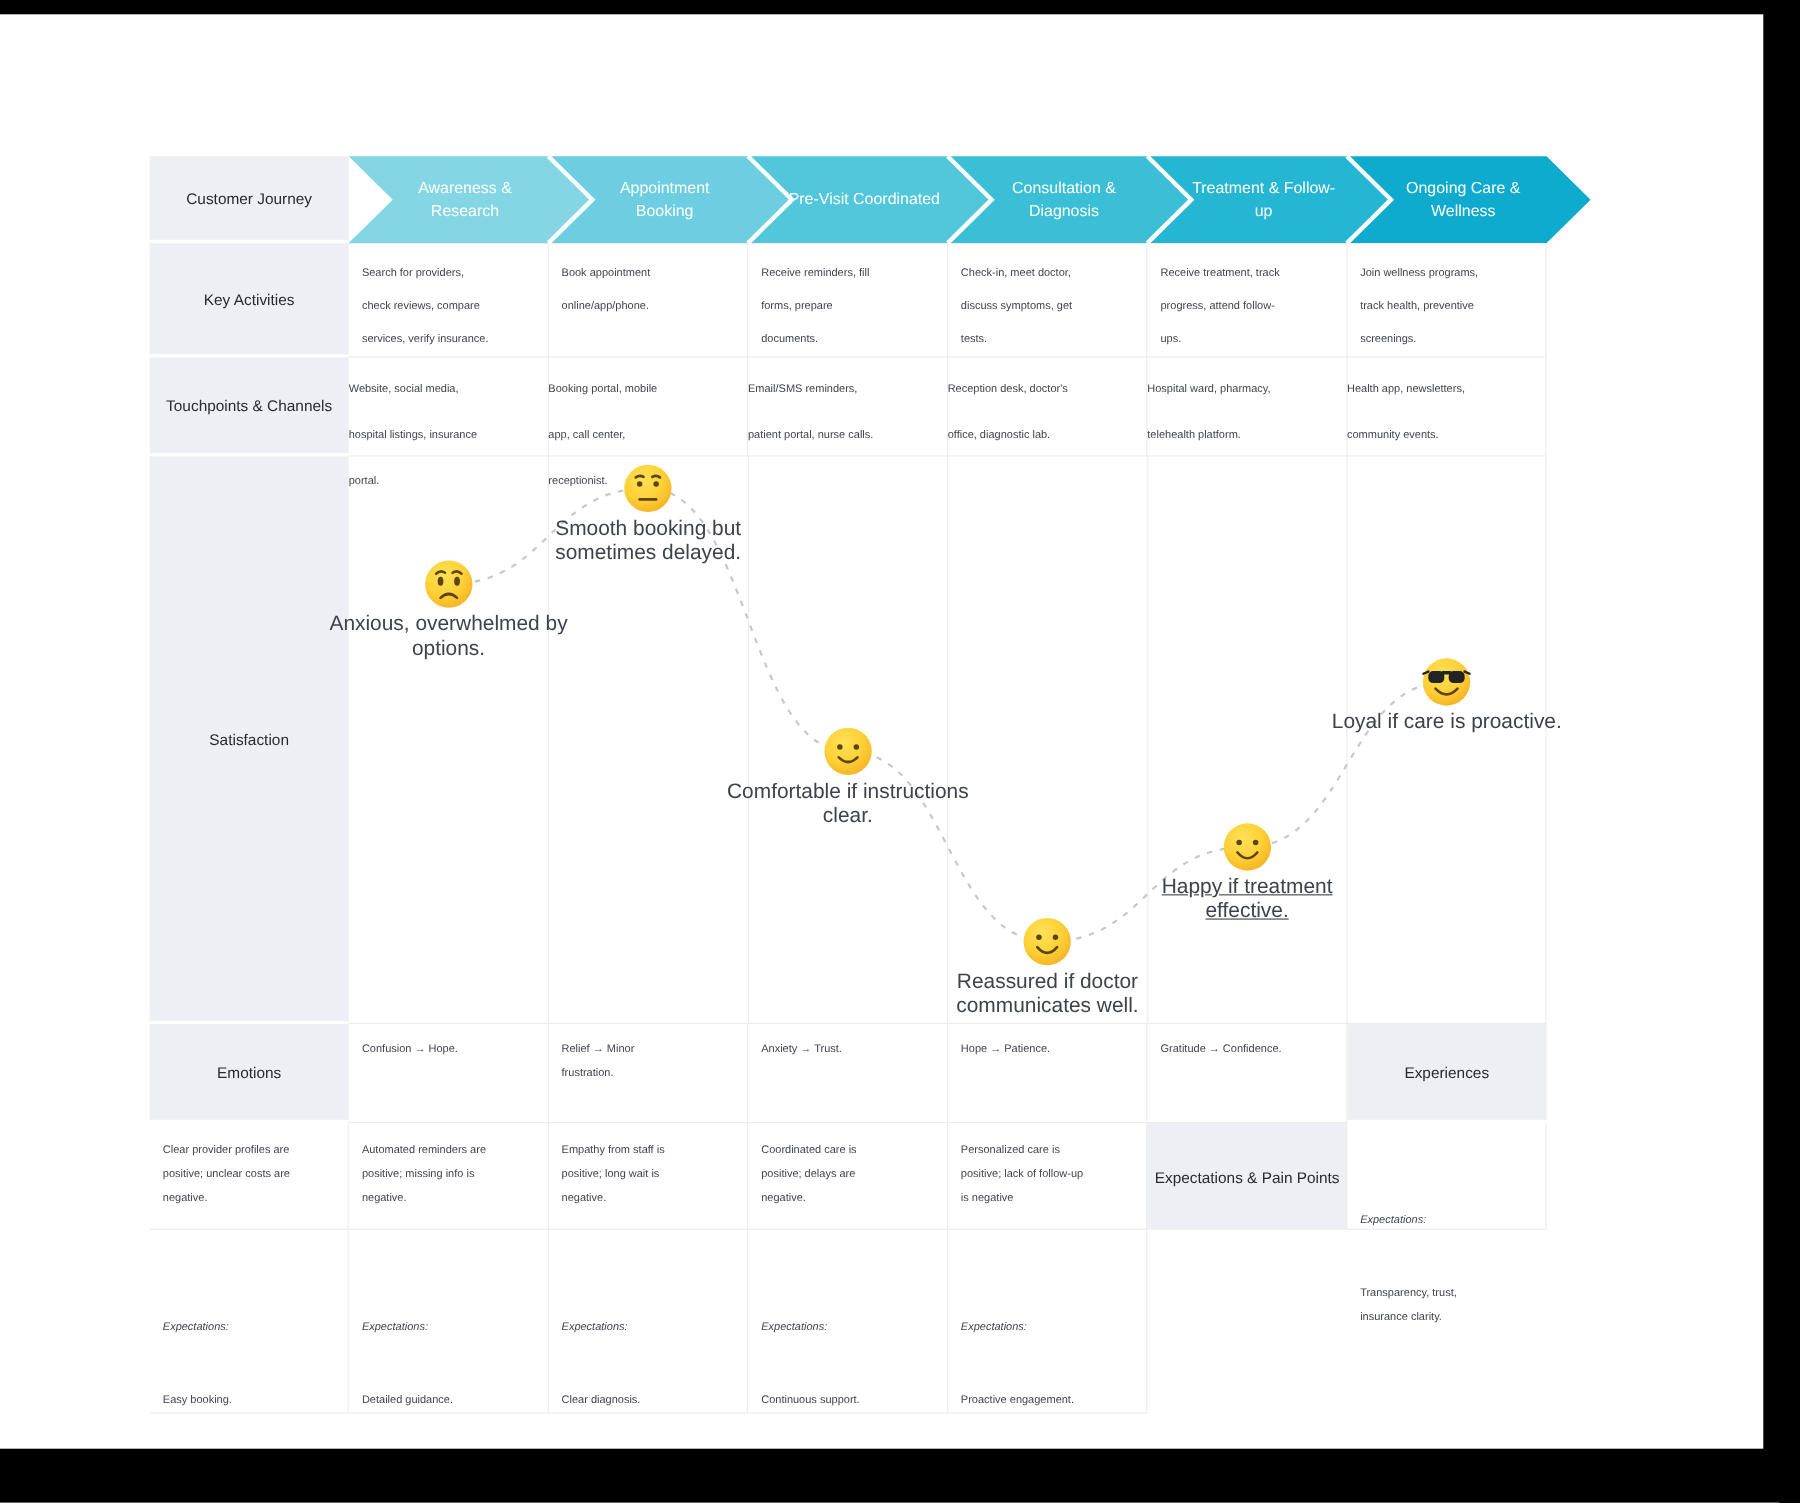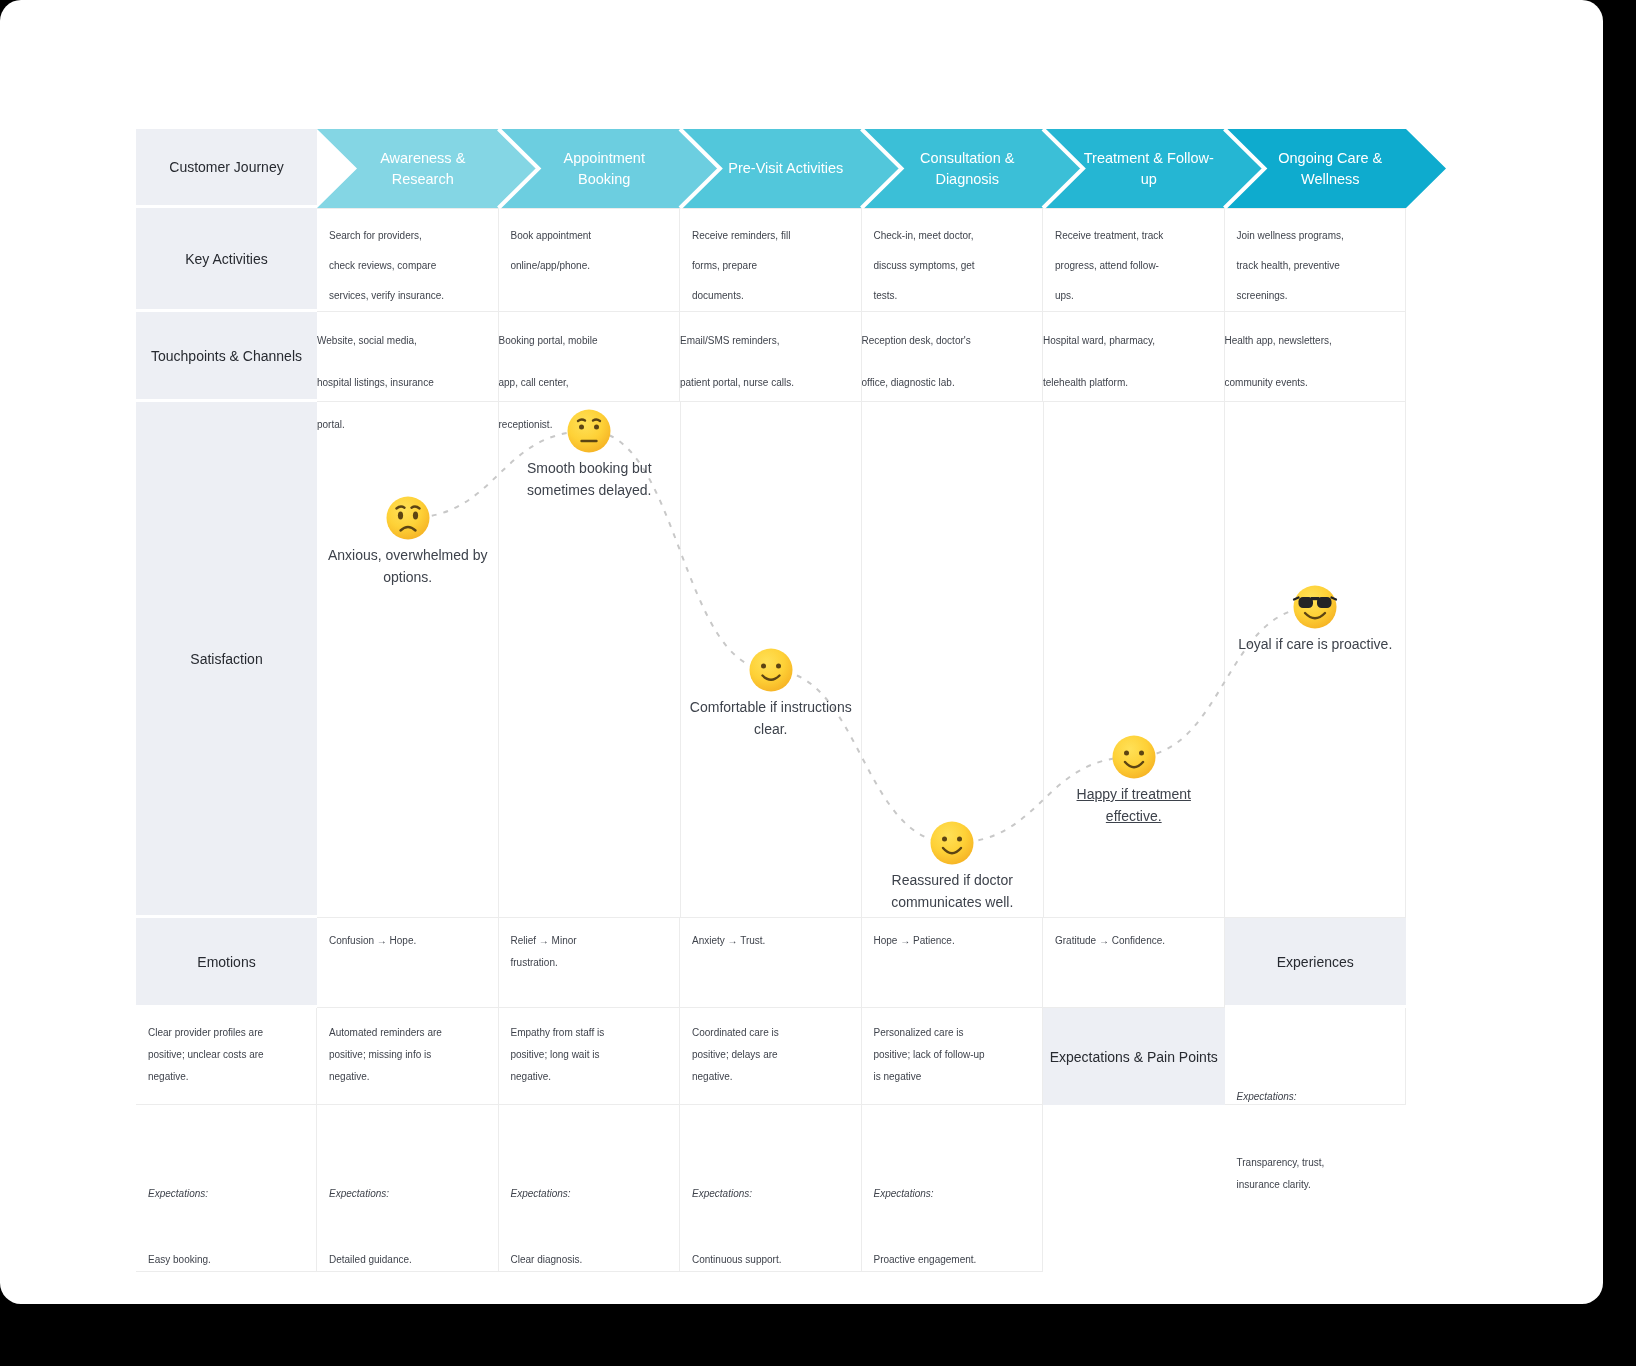--- a/index.html
+++ b/index.html
@@ -3,25 +3,24 @@
 <meta charset="utf-8">
 <style>
   * { box-sizing: border-box; margin: 0; padding: 0; }
   html,body { width:1636px; height:1366px; }
   body {
     background:#000;
     position:relative;
     font-family:"Liberation Sans", sans-serif;
   }
   .page {
-    position:absolute; left:0; top:0;
+    position:absolute; left:0; top:13px;
     width:1603px; height:1304px;
     background:#fff;
     overflow:visible;
-    border-radius:21px;
   }
   .jtable {
     position:absolute; left:136px; top:129px;
     display:grid;
     grid-template-columns:181px repeat(6, 181.5px);
     grid-template-rows:79px 104px 90px 516px 90px 97px 167px;
   }
   .lab {
     background:#edeff4;
     border-bottom:3px solid #fff;
@@ -60,21 +59,21 @@
     border-right:1px solid #ececec;
     border-bottom:1px solid #ececec;
   }
   #satsvg { position:absolute; left:0; top:0; }
   .colline { position:absolute; top:0; bottom:0; width:1px; background:#ececec; }
   .node { position:absolute; width:46px; height:46px; }
   .node .st { stroke:#5c4413; stroke-width:2.4; fill:none; stroke-linecap:round; }
   .caption {
     position:absolute; width:230px;
     text-align:center; white-space:pre;
-    font-size:14px; line-height:22px; color:#3d424b;
+    font-size:19px; line-height:22px; color:#3d424b;
   }
 </style>
 </head>
 <body>
 
 <svg width="0" height="0" style="position:absolute">
   <defs>
     <radialGradient id="emoji-grad" cx="40%" cy="32%" r="78%">
       <stop offset="0%" stop-color="#ffe158"></stop>
       <stop offset="52%" stop-color="#fed137"></stop>
@@ -98,21 +97,21 @@
           <polyline points="181.5,0 221.5,39.5 181.5,79" fill="none" stroke="#ffffff" stroke-width="4"></polyline>
           <polyline points="363,0 403,39.5 363,79" fill="none" stroke="#ffffff" stroke-width="4"></polyline>
           <polyline points="544.5,0 584.5,39.5 544.5,79" fill="none" stroke="#ffffff" stroke-width="4"></polyline>
           <polyline points="726,0 766,39.5 726,79" fill="none" stroke="#ffffff" stroke-width="4"></polyline>
           <polyline points="907.5,0 947.5,39.5 907.5,79" fill="none" stroke="#ffffff" stroke-width="4"></polyline>
         </svg>
     <div class="stage-label" style="left: 26px; width: 159.5px;">Awareness &amp;
 Research</div>
         <div class="stage-label" style="left: 207.5px; width: 159.5px;">Appointment
 Booking</div>
-        <div class="stage-label" style="left: 389px; width: 159.5px;">Pre-Visit Activities</div>
+        <div class="stage-label" style="left: 389px; width: 159.5px;">Pre-Visit Coordinated</div>
         <div class="stage-label" style="left: 570.5px; width: 159.5px;">Consultation &amp;
 Diagnosis</div>
         <div class="stage-label" style="left: 752px; width: 159.5px;">Treatment &amp; Follow-
 up</div>
         <div class="stage-label" style="left: 933.5px; width: 159.5px;">Ongoing Care &amp;
 Wellness</div>
       </div>
 
     <div class="lab">Key Activities</div>
     <div class="cell topb r2">Search for providers,

